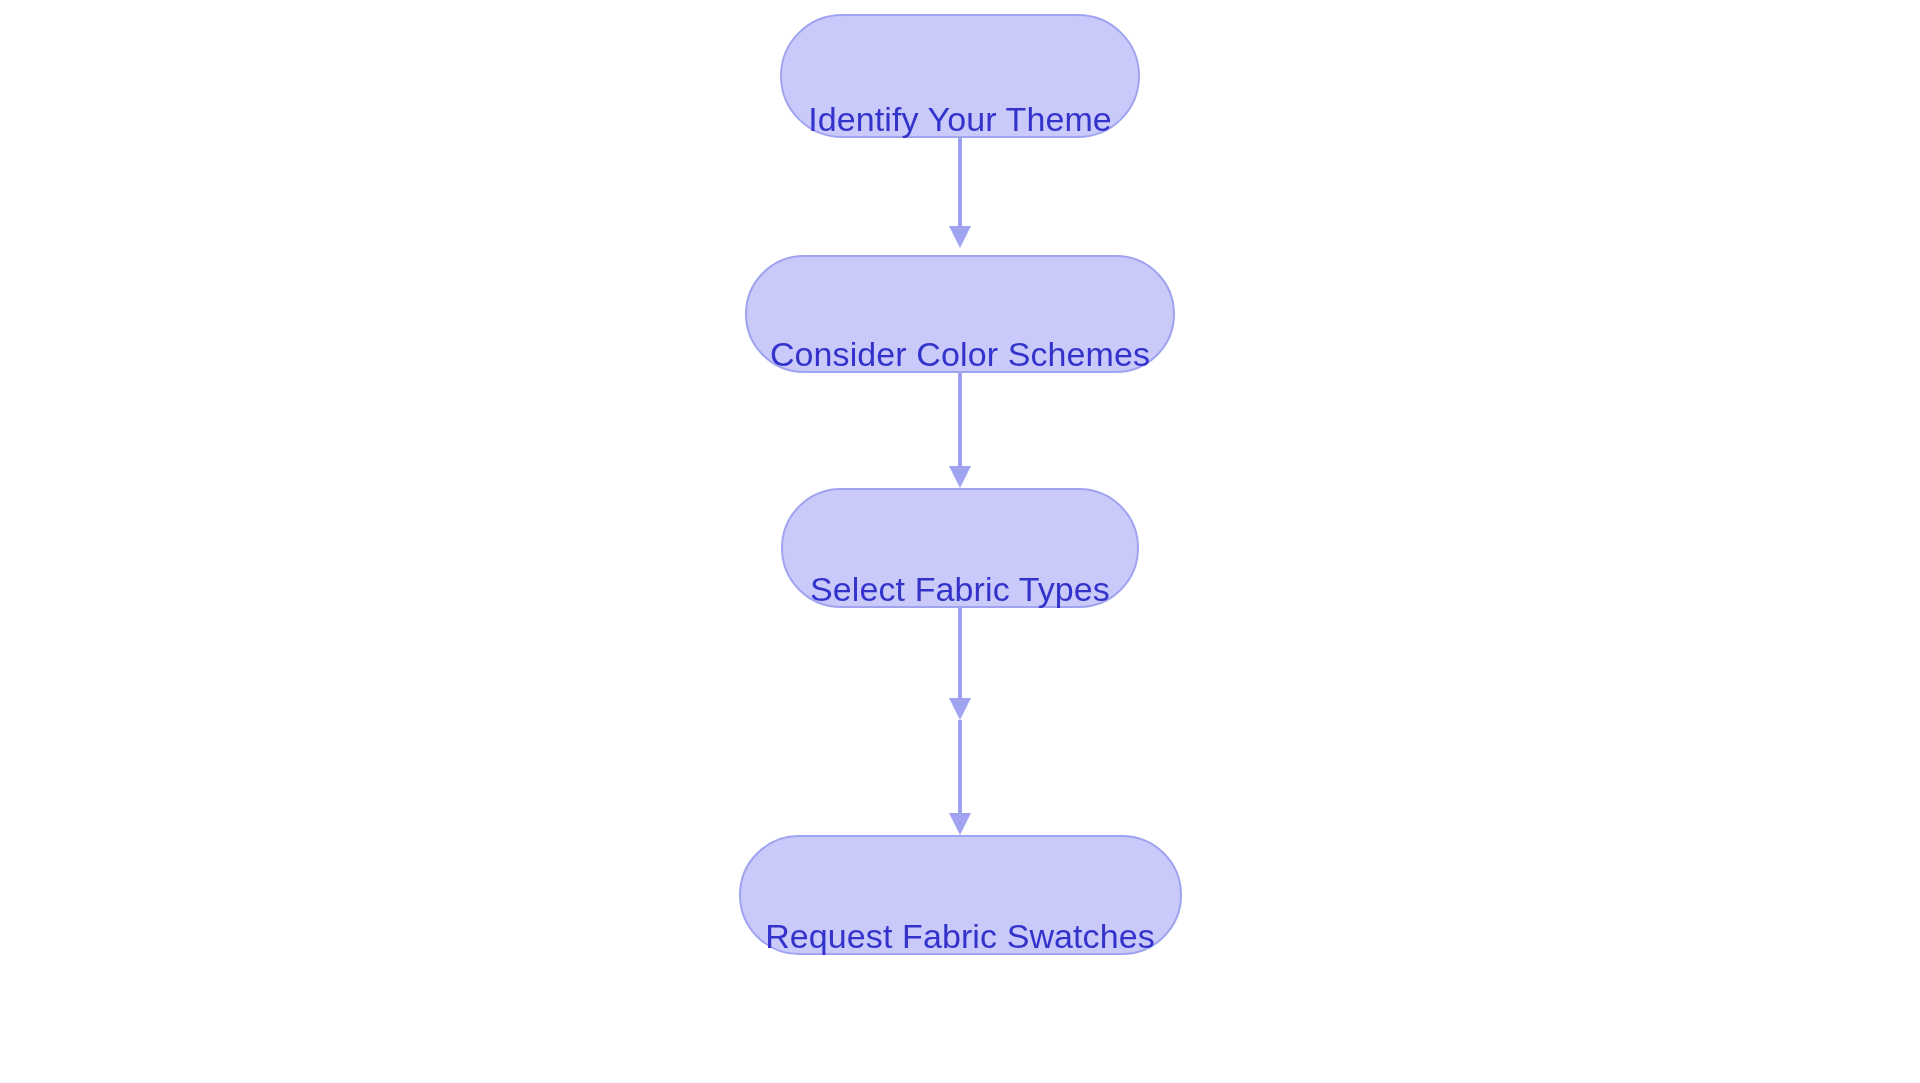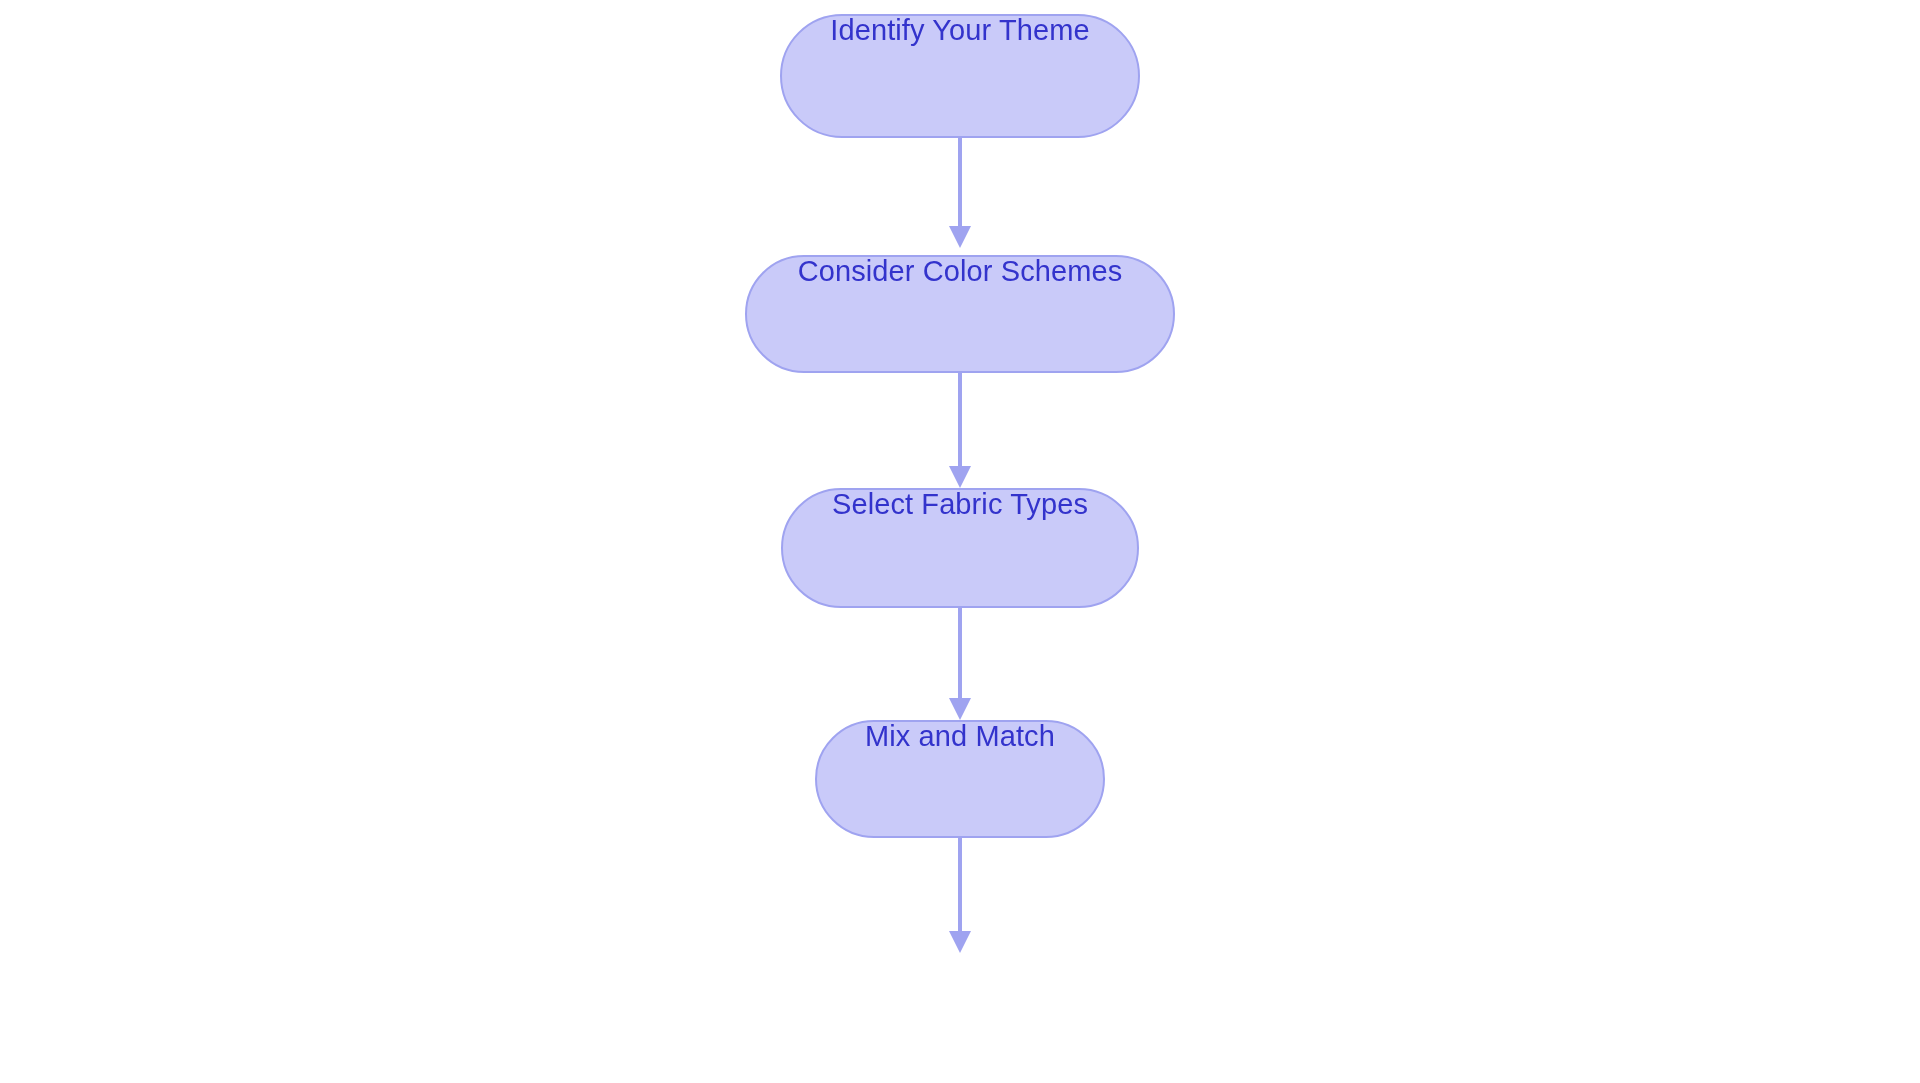--- a/index.html
+++ b/index.html
@@ -31,27 +31,27 @@
     display: flex;
     flex-direction: column;
     align-items: center;
     justify-content: flex-start;
   }
 
   
   .node {
     box-sizing: border-box;
     display: flex;
-    align-items: flex-start;
+    align-items: flex-end;
     justify-content: center;
     background: #c9caf9;
     border: 2px solid #9fa3f0;
     border-radius: 9999px;
     color: #3333cc;
-    font-size: 29px;
+    font-size: 34px;
     font-weight: 400;
     letter-spacing: 0.1px;
     white-space: nowrap;
     line-height: 1;
     text-align: center;
   }
   .node-label {
     display: block;
     padding: 0 4px;
   }
@@ -120,24 +120,24 @@
 
     <div class="node node-2">
       <span class="node-label">Select Fabric Types</span>
     </div>
 
     <div class="connector connector-2">
       <div class="connector-line"></div>
       <div class="connector-head"></div>
     </div>
 
-    <div class="node node-3">
-      <span class="node-label">Mix and Match</span>
-    </div>
 
     <div class="connector connector-3">
       <div class="connector-line"></div>
       <div class="connector-head"></div>
     </div>
 
+    <div class="node node-4">
+      <span class="node-label">Request Fabric Swatches</span>
+    </div>
 
   </div>
 </div>
 
 </body></html>

